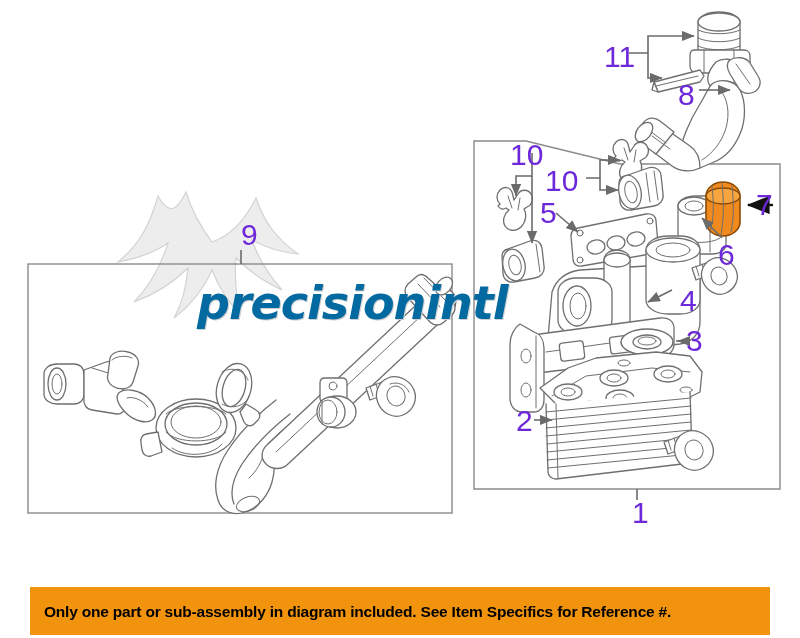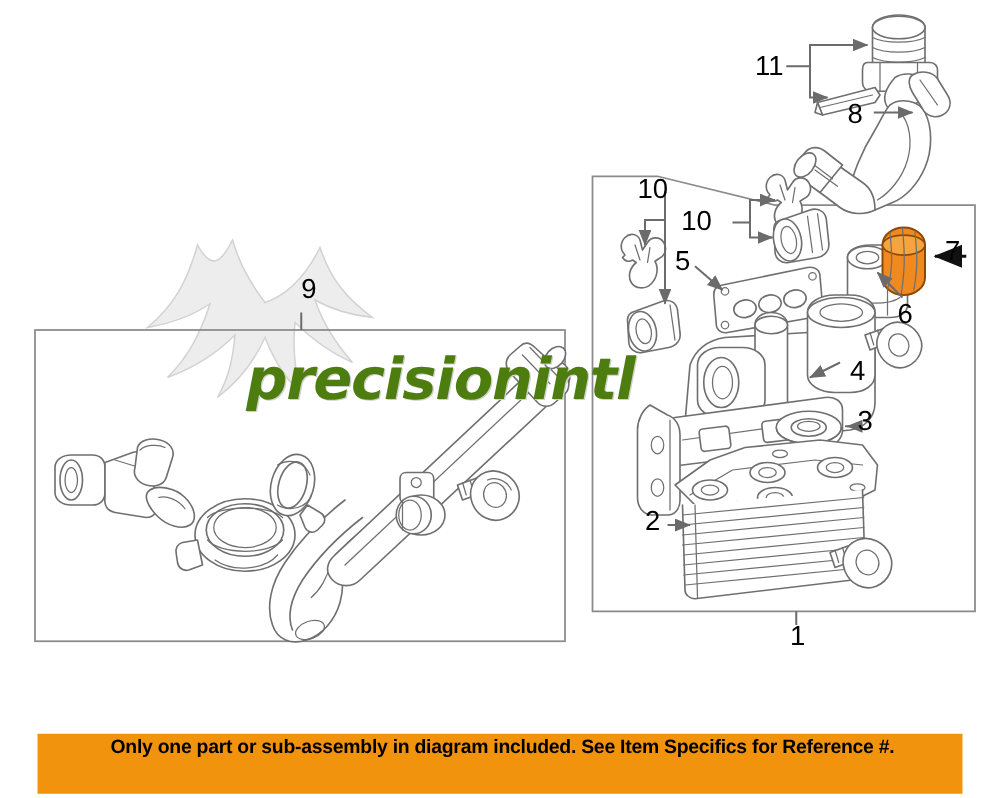--- a/index.html
+++ b/index.html
@@ -9,54 +9,54 @@
     font-family:"Liberation Sans", sans-serif;
     overflow:hidden;
     position:relative;
   }
   #diagram-root{
     position:absolute;left:0;top:0;width:800px;height:638px;
   }
   .svg-layer{position:absolute;left:0;top:0;width:800px;height:638px;}
   .callout{
     position:absolute;
-    color:#000000;
-    font-size:22px;
+    color:#6d28d9;
+    font-size:30px;
     font-weight:400;
     font-family:"Liberation Sans", sans-serif;
     line-height:1;
     user-select:none;
   }
   .banner{
     position:absolute;
     left:30px;top:587px;
     width:740px;height:48px;
     background:#F2930D;
     box-sizing:border-box;
-    display:flex;flex-direction:row;
+    display:flex;flex-direction:column;
     justify-content:center;
     padding:0 10px 0 14px;
   }
   .banner-line{
     color:#000000;
     font-size:15.5px;
     font-weight:bold;
     letter-spacing:-0.2px;
     line-height:21px;
     white-space:nowrap;
     font-family:"Liberation Sans", sans-serif;
   }
   .watermark-text{
     position:absolute;
     left:197px;top:276px;
     font-family:"DejaVu Sans", sans-serif;
     font-style:italic;
     font-weight:bold;
     font-size:46px;
-    color:#4d7c0f;
+    color:#0369a1;
     letter-spacing:-1px;
     text-shadow:1px 1px 0 #cfcfcf;
     user-select:none;
     white-space:nowrap;
   }
 </style>
 </head>
 <body>
 
 <div id="diagram-root">

